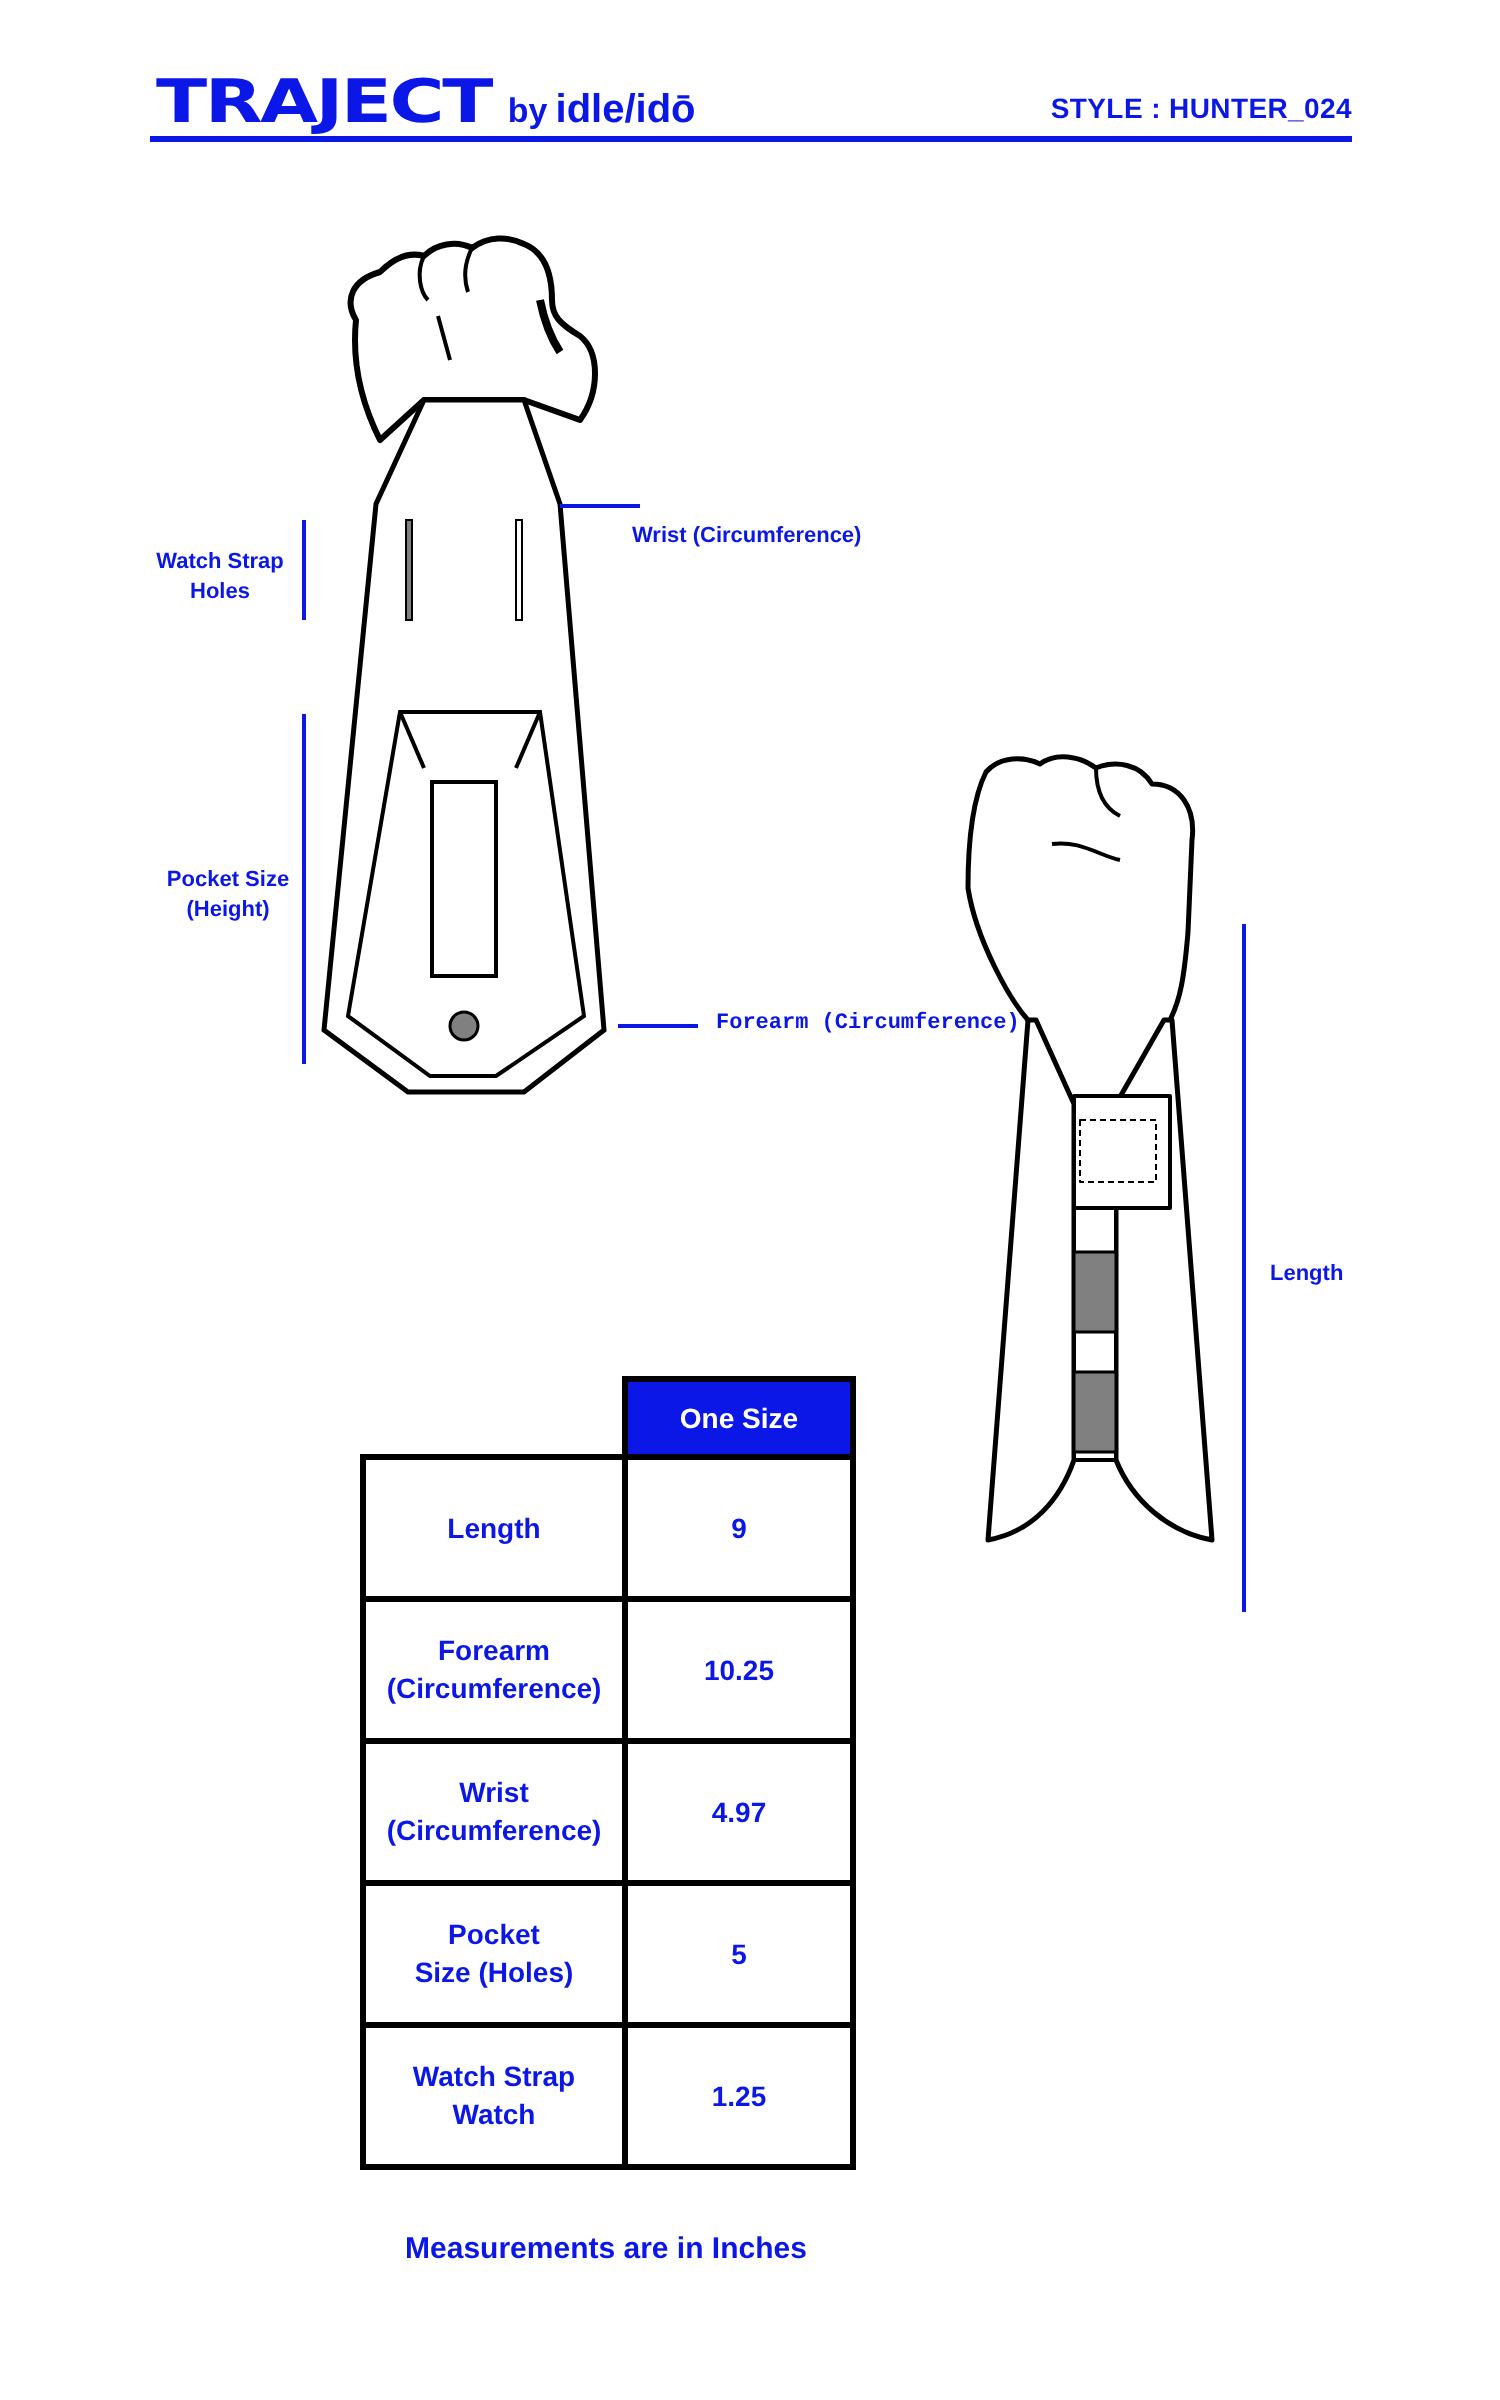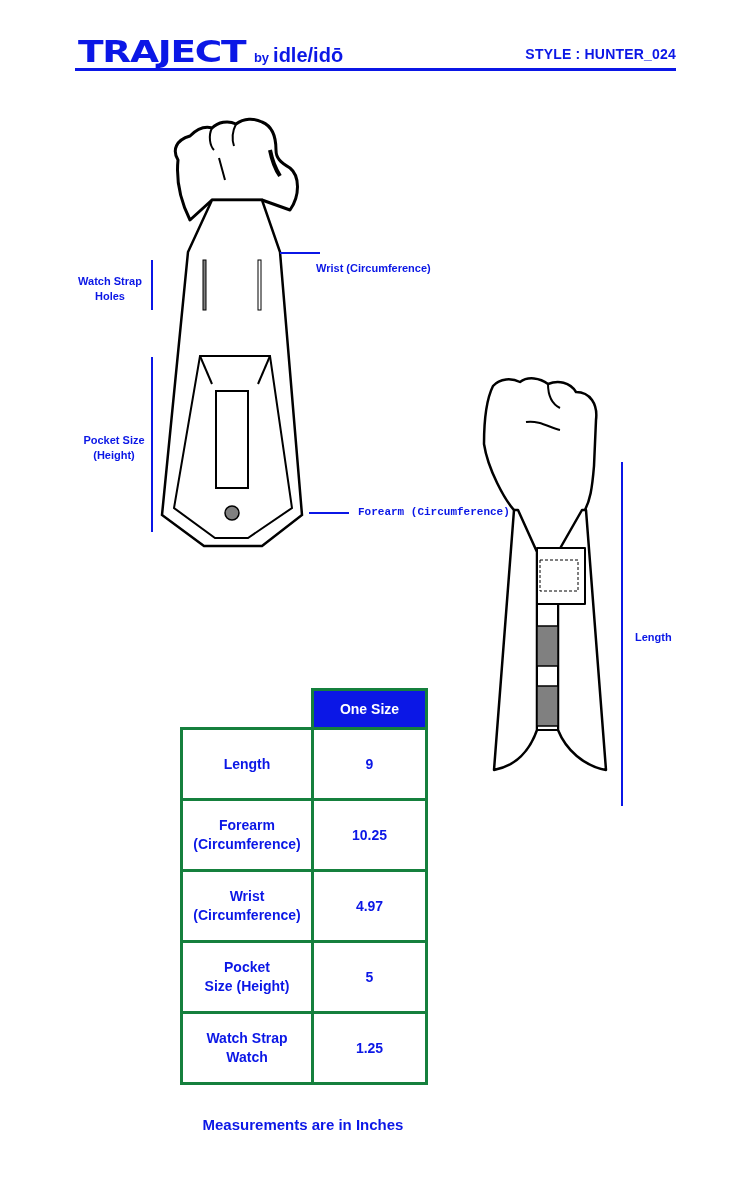--- a/index.html
+++ b/index.html
@@ -3,29 +3,29 @@
 <meta charset="utf-8">
 <style>
   html, body { margin:0; padding:0; background:#ffffff; }
   body { width:750px; height:1200px; position:relative; overflow:hidden;
          font-family:"Liberation Sans", sans-serif; color:#0b17e6; }
   .abs { position:absolute; }
   .brand { left:78px; top:34px; display:flex; align-items:baseline; }
   .brand-main { font-family:"DejaVu Sans", sans-serif; font-weight:bold; font-size:30px;
                 letter-spacing:-1px; color:#0b17e6; transform:scaleX(1.25); transform-origin:left;
                 display:inline-block; margin-right:42px; }
-  .brand-by { font-size:13px; font-weight:bold; margin-right:4px; }
+  .brand-by { font-size:17px; font-weight:bold; margin-right:4px; }
   .brand-sub { font-size:20px; font-weight:bold; }
   .style-code { right:74px; top:46px; font-size:14px; font-weight:bold; letter-spacing:0.2px;margin-left:22px; }
   .header-rule { left:75px; top:68px; width:601px; height:3px; background:#0b17e6; }
   .label { font-size:11px; font-weight:bold; text-align:center; line-height:15px; color:#0b17e6; }
   .vbar { width:2px; background:#0b17e6; }
   .hbar { height:2px; background:#0b17e6; }
   table.size { position:absolute; left:180px; top:688px; border-collapse:collapse; }
-  table.size td, table.size th { border:3px solid #15803d; text-align:center;
+  table.size td, table.size th { border:3px solid #000000; text-align:center;
          font-weight:bold; font-size:14px; color:#0b17e6; }
   table.size th.blank { border:none; background:transparent; }
   table.size th.hdr { background:#0b17e6; color:#ffffff; height:34px; font-size:14px; }
   table.size td.lab { width:126px; height:66px; line-height:19px; }
   table.size td.val { width:109px; }
   .footnote { left:0; width:606px; top:1116px; text-align:center; font-size:15px; font-weight:bold; }
 </style>
 </head>
 <body>
 
@@ -112,21 +112,21 @@
   <tr>
     <td class="lab">
           <div>Wrist</div>
           <div>(Circumference)</div>
         </td>
     <td class="val">4.97</td>
   </tr>
   <tr>
     <td class="lab">
           <div>Pocket</div>
-          <div>Size (Height)</div>
+          <div>Size (Holes)</div>
         </td>
     <td class="val">5</td>
   </tr>
   <tr>
     <td class="lab">
           <div>Watch Strap</div>
           <div>Watch</div>
         </td>
     <td class="val">1.25</td>
   </tr>

